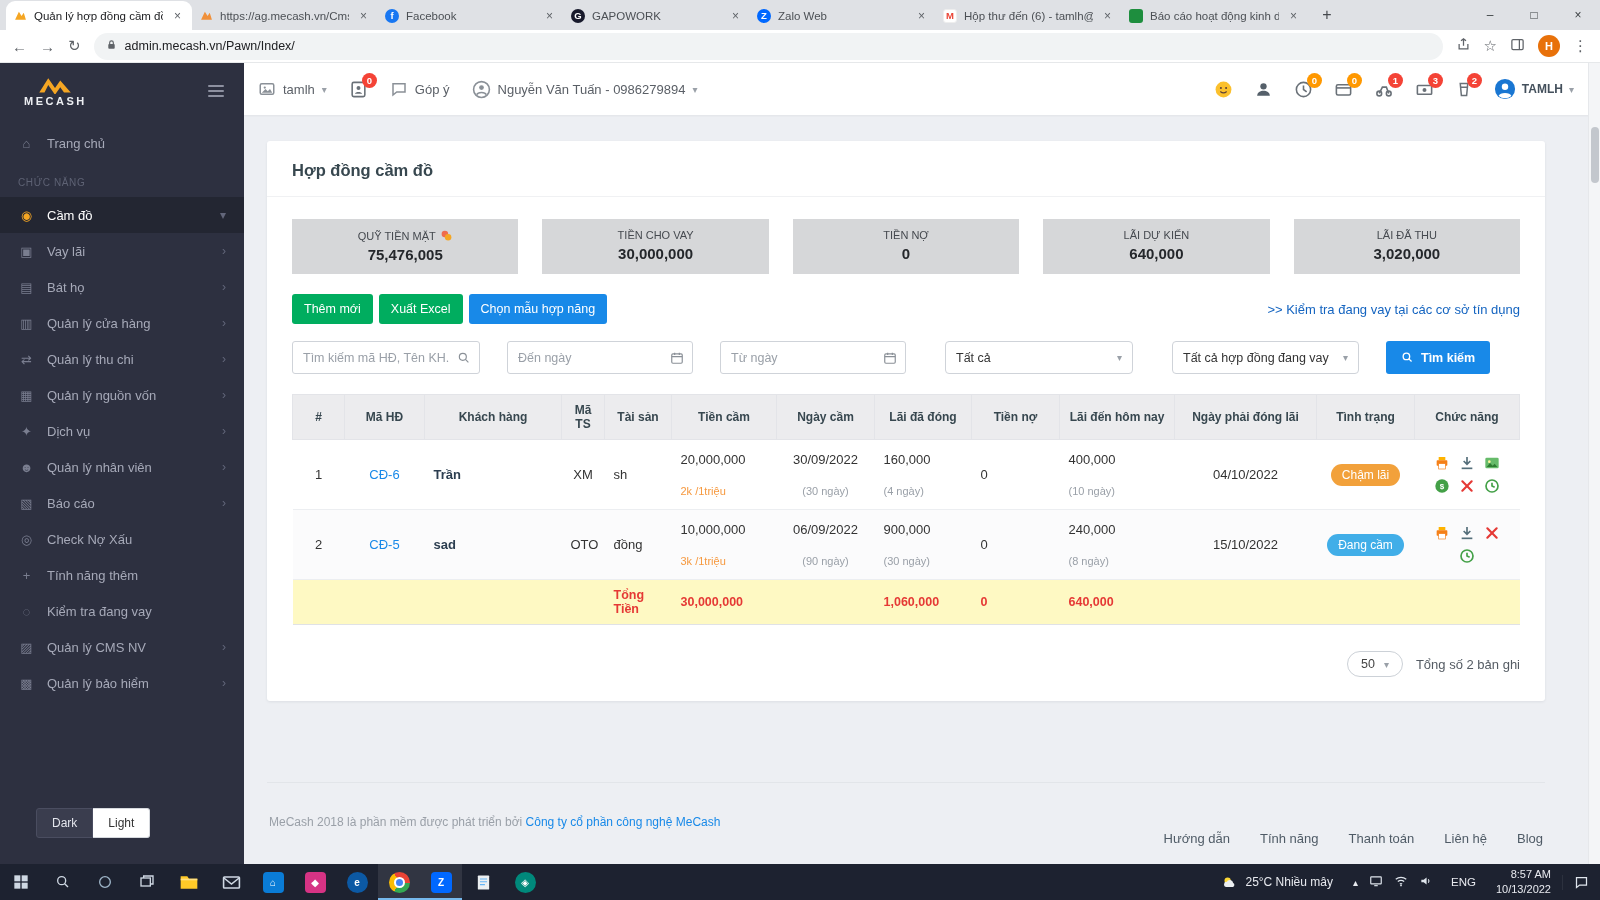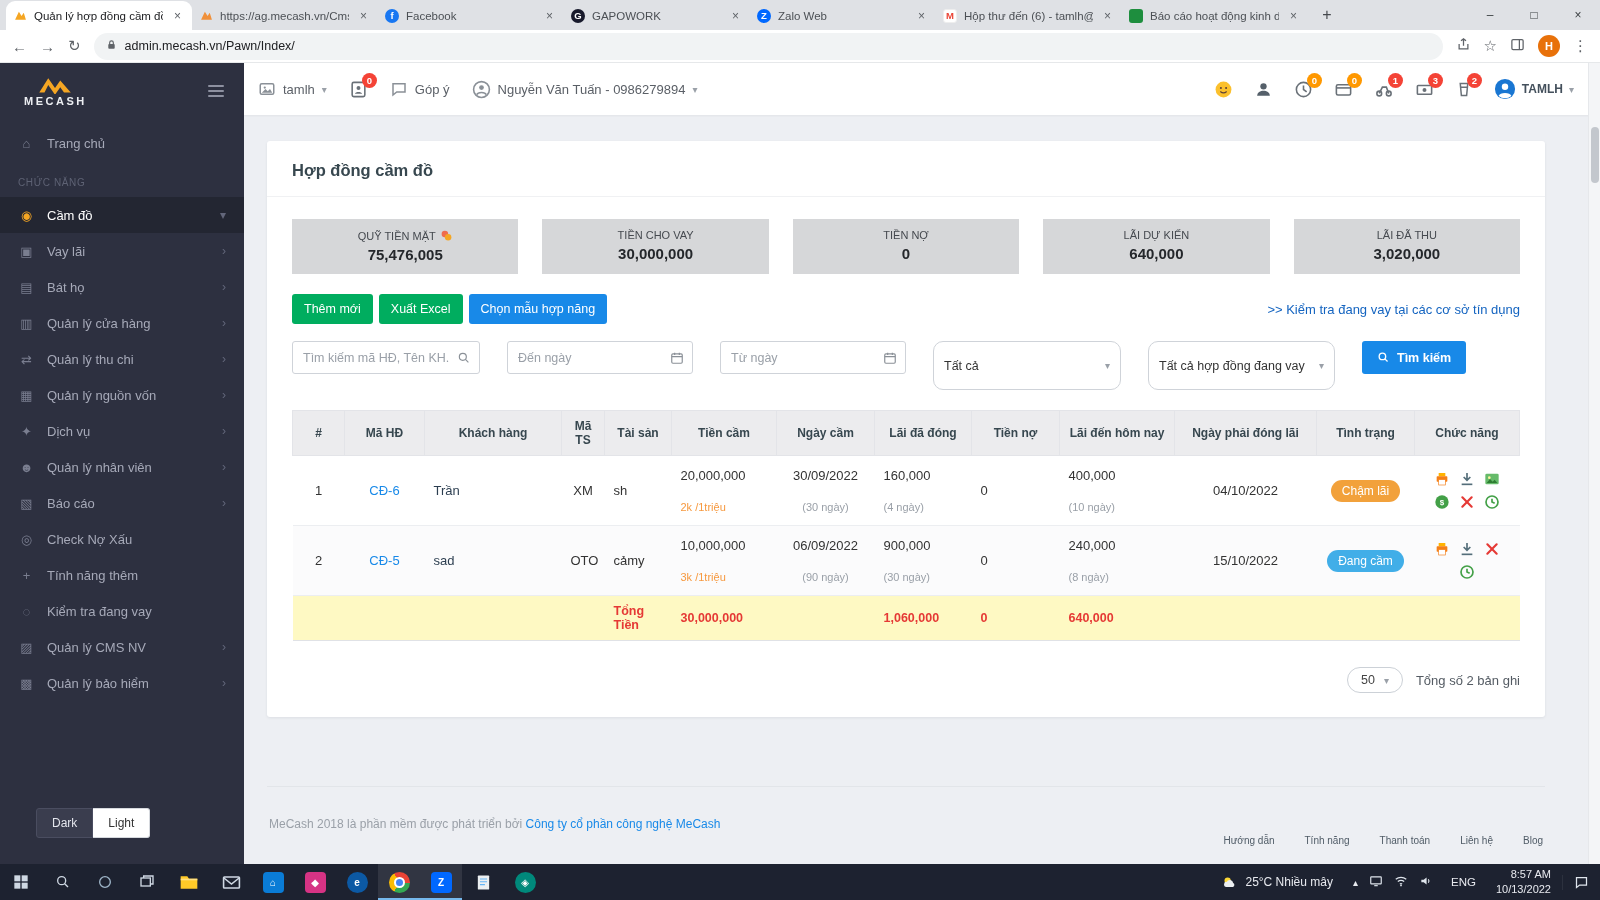--- a/index.html
+++ b/index.html
@@ -68,45 +68,45 @@
   .actions-row{display:flex;align-items:center;gap:6px;padding:20px 25px 0;}
   .btn{border:none;border-radius:3px;color:#fff;font-size:12.5px;padding:8px 12px;cursor:pointer;font-family:inherit;}
   .btn-green{background:#00ad5f;}
   .btn-blue{background:#1889e8;}
   .credit-link{margin-left:auto;color:#1464c0;font-size:13px;cursor:pointer;}
   .filters{display:flex;gap:27px;padding:17px 25px 0;}
   .fld{position:relative;height:33px;border:1px solid #cfd3d9;border-radius:3px;background:#fff;display:flex;align-items:center;flex:none;}
   .fld input{border:none;outline:none;width:100%;height:100%;padding:0 30px 0 10px;font-size:12.5px;font-family:inherit;color:#333;background:transparent;}
   .fld input::placeholder{color:#9aa0a8;}
   .fld .ric{position:absolute;right:8px;color:#8a9097;display:flex;}
-  .sel{height:49px;border:1px solid #cfd3d9;border-radius:10px;background:#fff;display:flex;align-items:center;justify-content:space-between;padding:0 10px;font-size:12.5px;color:#333;cursor:pointer;flex:none;}
+  .sel{height:33px;border:1px solid #cfd3d9;border-radius:4px;background:#fff;display:flex;align-items:center;justify-content:space-between;padding:0 10px;font-size:12.5px;color:#333;cursor:pointer;flex:none;margin-left:12px;}
   .btn-search{height:33px;display:flex;align-items:center;gap:7px;padding:0 15px;font-weight:bold;}
   .tblwrap{padding:20px 25px 0;}
   table.grid{width:100%;border-collapse:collapse;table-layout:fixed;}
   .grid th{background:#ececee;font-size:12px;color:#37474f;padding:8px 9px;border:1px solid #e3e4e8;font-weight:bold;}
   .grid td{padding:12px 9px;border-bottom:1px solid #eceef1;font-size:13px;color:#333;vertical-align:middle;}
   .grid tr.r2 td{background:#fbfbfc;}
   .sub{font-size:11px;color:#9aa0a8;margin-top:18px;}
   .sub.orange{color:#f6993f;}
   .link{color:#1889e8;cursor:pointer;}
-  .cust{font-weight:normal;color:#2c3e50;}
+  .cust{font-weight:bold;color:#2c3e50;}
   .tc{text-align:center;} .tr{}
   .badge-st{display:inline-block;padding:4px 11px;border-radius:12px;color:#fff;font-size:12px;white-space:nowrap;}
   .badge-warning{background:#f2a13b;}
   .badge-info{background:#41aee8;}
   .acts{display:flex;flex-wrap:wrap;gap:7px 9px;justify-content:center;max-width:96px;margin:0 auto;}
   .aic{width:16px;height:16px;cursor:pointer;display:flex;}
   tr.total td{color:#e53935;font-weight:bold;border-top:1px solid #e0e2e6;border-bottom:1px solid #e0e2e6;padding:8px 9px;font-size:12.5px;background:#fef9c3;}
   .pager{display:flex;justify-content:flex-end;align-items:center;gap:13px;padding:26px 25px 24px;}
   .pagesize{border:1px solid #ccd1d7;border-radius:15px;padding:5px 13px;display:flex;align-items:center;gap:9px;font-size:12.5px;color:#444;cursor:pointer;background:#fff;}
   .total-text{font-size:13px;color:#545b63;}
   .footer{margin-top:auto;display:flex;align-items:center;justify-content:space-between;padding:15px 2px 18px;border-top:1px solid #e2e5e9;}
   .f-left{font-size:12px;color:#9aa0a8;}
   .f-left .flink{color:#1889e8;cursor:pointer;}
-  .f-links{display:flex;gap:30px;font-size:10px;color:#4f5b66;margin-top:33px;}
+  .f-links{display:flex;gap:30px;font-size:13px;color:#4f5b66;margin-top:33px;}
   .f-links span{cursor:pointer;}
 
   
   .taskbar{height:36px;background:#1d2230;display:flex;align-items:stretch;flex:none;color:#e8eaef;}
   .tbtn{width:42px;display:flex;align-items:center;justify-content:center;cursor:pointer;flex:none;}
   .tbtn.active{background:rgba(255,255,255,.09);box-shadow:inset 0 -2px 0 #76b9ed;}
   .chrome-ic{width:21px;height:21px;border-radius:50%;background:conic-gradient(from -30deg,#ea4335 0 120deg,#34a853 120deg 240deg,#fbbc04 240deg 360deg);position:relative;}
   .chrome-ic::after{content:"";position:absolute;inset:5px;border-radius:50%;background:#4285f4;border:2px solid #fff;}
   .appic{width:21px;height:21px;border-radius:4px;display:flex;align-items:center;justify-content:center;font-size:10px;font-weight:bold;color:#fff;}
   .tb-right{margin-left:auto;display:flex;align-items:center;}
@@ -588,21 +588,21 @@
                           </svg>
                         </span>
                     </div>
                   </td>
                 </tr>
                 <tr class="r2">
                   <td class="tc">2</td>
                   <td class="tc"><span class="link">CĐ-5</span></td>
                   <td><span class="cust">sad</span></td>
                   <td class="tc">OTO</td>
-                  <td>cảmy</td>
+                  <td>đồng</td>
                   <td class="tr">
                       <div>10,000,000</div>
                       <div class="sub orange">3k /1triệu</div>
                     </td>
                   <td class="tc">
                       <div>06/09/2022</div>
                       <div class="sub">(90 ngày)</div>
                     </td>
                   <td class="tr">
                       <div>900,000</div>

